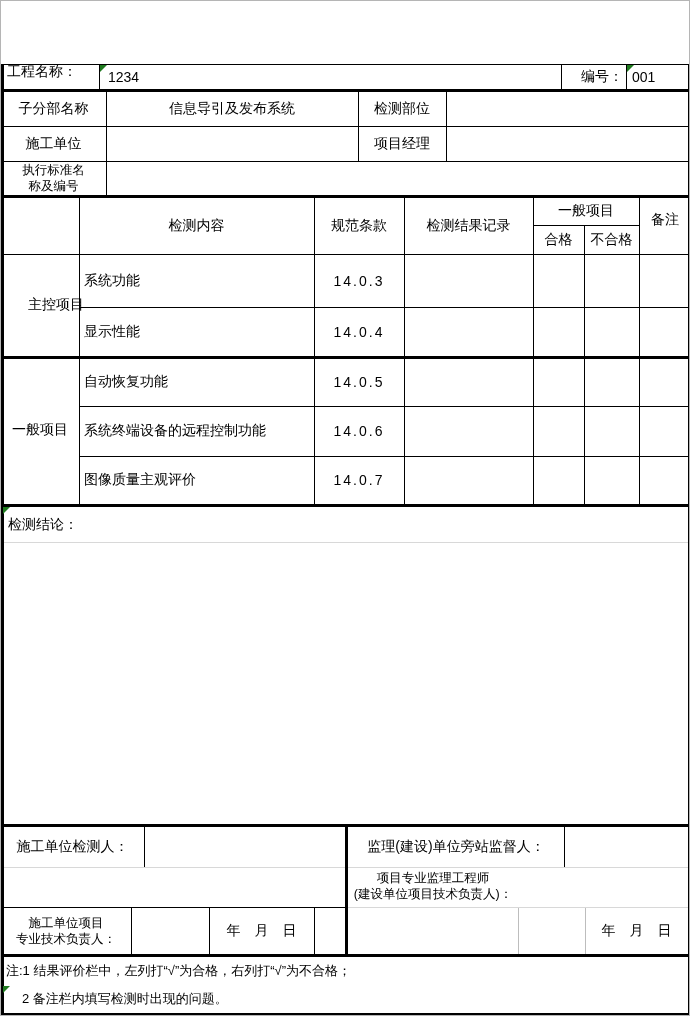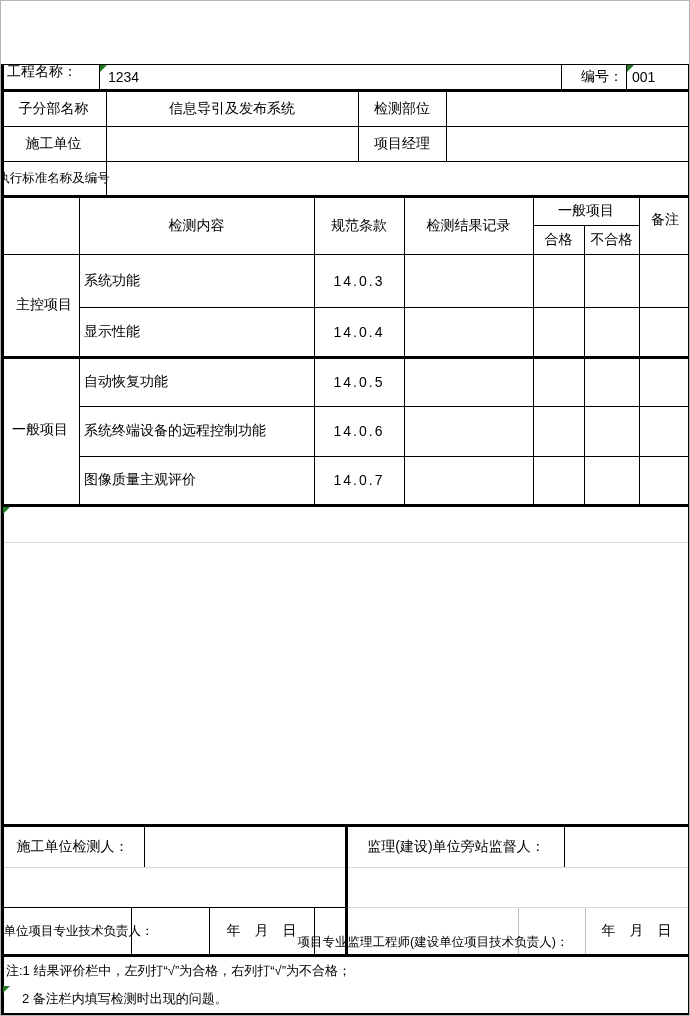--- a/index.html
+++ b/index.html
@@ -8,21 +8,21 @@
   .hl {position:absolute;height:1px;background:#000;}
   .hl2{position:absolute;height:2.5px;background:#000;}
   .gl {position:absolute;height:1px;background:var(--grid,#d8d8d8);}
   .vl {position:absolute;width:1px;background:#000;}
   .vl2{position:absolute;width:2.5px;background:#000;}
   .vlg{position:absolute;width:1px;background:var(--grid2,#bdbdbd);}
   .cell{position:absolute;display:flex;align-items:center;font-size:14px;box-sizing:border-box;
         white-space:nowrap;}
   .ctr{justify-content:center;text-align:center;}
   .rgt{justify-content:flex-end;}
-  .two{flex-direction:row;justify-content:center;line-height:1.3;font-size:12.5px;text-align:center;}
+  .two{flex-direction:column;justify-content:center;line-height:1.3;font-size:12.5px;text-align:center;}
   .pad{padding-left:5px;}
   .num{letter-spacing:2px;}
   .title{position:absolute;left:0;top:0;width:690px;height:60px;display:flex;align-items:center;
          justify-content:center;font-size:22px;font-weight:bold;letter-spacing:1px;}
   .tri{position:absolute;width:0;height:0;border-top:7px solid var(--green,#1f7a1f);
        border-right:7px solid transparent;}
   .note{font-size:13px;}
 </style>
 </head>
 <body>
@@ -98,21 +98,21 @@
   <div class="cell" style="left:105px;top:160px;width:582px;height:34px"></div>
 
   <div class="cell ctr" style="left:78px;top:196px;width:235px;height:57px">检测内容</div>
   <div class="cell ctr" style="left:313px;top:196px;width:90px;height:57px">规范条款</div>
   <div class="cell ctr" style="left:403px;top:196px;width:129px;height:57px">检测结果记录</div>
   <div class="cell ctr" style="left:532px;top:196px;width:106px;height:28px">一般项目</div>
   <div class="cell ctr" style="left:532px;top:224px;width:51px;height:29px">合格</div>
   <div class="cell ctr" style="left:583px;top:224px;width:55px;height:29px">不合格</div>
   <div class="cell ctr" style="left:638px;top:190px;width:52px;height:57px">备注</div>
 
-  <div class="cell ctr" style="left:4px;top:253px;width:78px;height:102px">主控项目</div>
+  <div class="cell ctr" style="left:16px;top:253px;width:78px;height:102px">主控项目</div>
   <div class="cell ctr" style="left:0;top:355px;width:78px;height:148px">一般项目</div>
 
   <div class="cell pad" style="left:78px;top:253px;width:235px;height:53px">系统功能</div>
   <div class="cell ctr num" style="left:313px;top:253px;width:90px;height:53px">14.0.3</div>
   <div class="cell" style="left:403px;top:253px;width:129px;height:53px"></div>
   <div class="cell" style="left:532px;top:253px;width:51px;height:53px"></div>
   <div class="cell" style="left:583px;top:253px;width:55px;height:53px"></div>
   <div class="cell" style="left:638px;top:253px;width:52px;height:53px"></div>
 
   <div class="cell pad" style="left:78px;top:306px;width:235px;height:49px">显示性能</div>
@@ -136,37 +136,38 @@
   <div class="cell" style="left:583px;top:405px;width:55px;height:50px"></div>
   <div class="cell" style="left:638px;top:405px;width:52px;height:50px"></div>
 
   <div class="cell pad" style="left:78px;top:455px;width:235px;height:48px">图像质量主观评价</div>
   <div class="cell ctr num" style="left:313px;top:455px;width:90px;height:48px">14.0.7</div>
   <div class="cell" style="left:403px;top:455px;width:129px;height:48px"></div>
   <div class="cell" style="left:532px;top:455px;width:51px;height:48px"></div>
   <div class="cell" style="left:583px;top:455px;width:55px;height:48px"></div>
   <div class="cell" style="left:638px;top:455px;width:52px;height:48px"></div>
 
+  <div class="cell" style="left:7px;top:506px;width:250px;height:35px">检测结论：</div>
   <div class="cell" style="left:2px;top:542px;width:685px;height:280px"></div>
 
   <div class="cell ctr" style="left:0;top:826px;width:143px;height:40px">施工单位检测人：</div>
   <div class="cell" style="left:144px;top:826px;width:200px;height:40px"></div>
   <div class="cell ctr" style="left:347px;top:826px;width:216px;height:40px">监理(建设)单位旁站监督人：</div>
   <div class="cell" style="left:564px;top:826px;width:123px;height:40px"></div>
   <div class="cell" style="left:2px;top:867px;width:342px;height:39px"></div>
   <div class="cell" style="left:347px;top:867px;width:340px;height:39px"></div>
 
   <div class="cell two" style="left:0;top:907px;width:130px;height:46px">
     <span>施工单位项目</span>
     <span>专业技术负责人：</span>
   </div>
   <div class="cell" style="left:131px;top:907px;width:77px;height:46px"></div>
   <div class="cell ctr" style="left:208px;top:907px;width:105px;height:46px">年　月　日</div>
   <div class="cell" style="left:314px;top:907px;width:30px;height:46px"></div>
-  <div class="cell two" style="left:347px;top:918px;width:170px;height:46px">
+  <div class="cell two" style="left:347px;top:862px;width:170px;height:46px">
     <span>项目专业监理工程师</span>
     <span>(建设单位项目技术负责人)：</span>
   </div>
   <div class="cell" style="left:518px;top:907px;width:66px;height:46px"></div>
   <div class="cell ctr" style="left:584px;top:907px;width:103px;height:46px">年　月　日</div>
 
   <div class="cell note" style="left:5px;top:956px;width:680px;height:28px">注:1 结果评价栏中，左列打“√”为合格，右列打“√”为不合格；</div>
   <div class="cell note" style="left:21px;top:984px;width:660px;height:28px">2  备注栏内填写检测时出现的问题。</div>
 
 </div>

